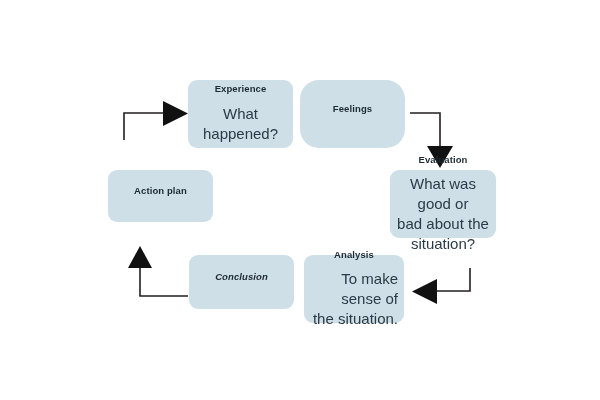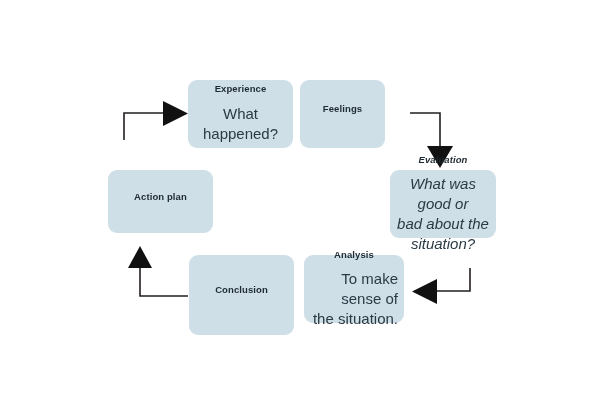--- a/index.html
+++ b/index.html
@@ -77,37 +77,37 @@
       <path d="M188,296 L140,296 L140,266" fill="none" stroke="#231f20" stroke-width="1.6"></path>
       <polygon points="128,268 152,268 140,246" fill="#111111"></polygon>
     </g>
   </svg>
 
   <div class="node" style="left:188px; top:80px; width:105px; height:68px;">
     <div class="node-title">Experience</div>
     <div class="node-desc">What happened?</div>
   </div>
 
-  <div class="node" style="left:300px; top:80px; width:85px; height:68px;">
+  <div class="node" style="left:300px; top:80px; width:105px; height:68px;border-radius:19px;">
     <div class="node-title">Feelings</div>
   </div>
 
-  <div class="node" style="left:390px; top:170px; width:106px; height:68px;font-style:italic;">
+  <div class="node" style="left:390px; top:170px; width:106px; height:68px;">
     <div class="node-title">Evaluation</div>
     <div class="node-desc">What was good or
 bad about the situation?</div>
   </div>
 
   <div class="node" style="left:304px; top:255px; width:100px; height:68px;text-align:right;">
     <div class="node-title">Analysis</div>
     <div class="node-desc">To make sense of
 the situation.</div>
   </div>
 
-  <div class="node" style="left:189px; top:255px; width:105px; height:80px;">
+  <div class="node" style="left:189px; top:255px; width:105px; height:54px;font-style:italic;">
     <div class="node-title">Conclusion</div>
   </div>
 
-  <div class="node" style="left:108px; top:170px; width:105px; height:63px;">
+  <div class="node" style="left:108px; top:170px; width:105px; height:52px;">
     <div class="node-title">Action plan</div>
   </div>
 
 </div>
 
 </body></html>

